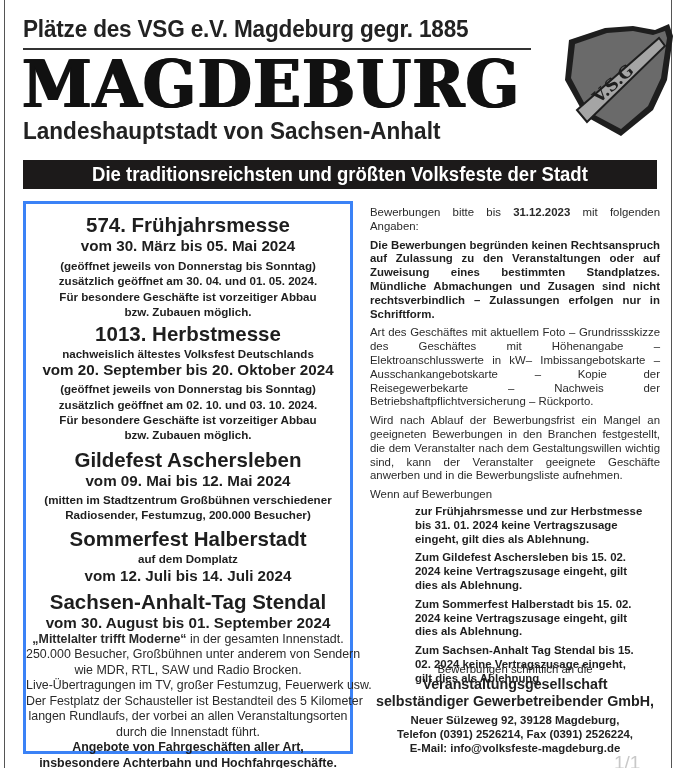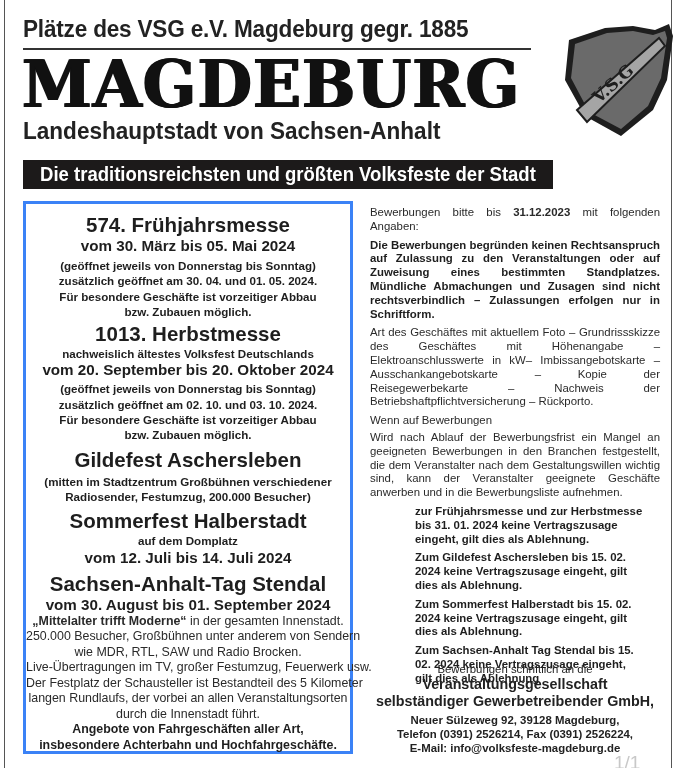--- a/index.html
+++ b/index.html
@@ -11,21 +11,21 @@
       font-size: 23.5px; font-weight: bold; letter-spacing: -0.2px; white-space: nowrap;
       color: #222; transform: scaleX(0.96); transform-origin: left; }
     .top-rule { position: absolute; left: 23px; top: 48px; width: 508px; height: 2px; background: #333; }
     .big-title { position: absolute; left: 22px; top: 48px; width: 520px;
       font-family: "DejaVu Serif", serif; font-weight: bold; font-size: 66px; line-height: 72px;
       letter-spacing: 1px; color: #111; white-space: nowrap;
       transform: scale(0.955, 1.0); transform-origin: left top; text-shadow: 1px 0 0 #111, -1px 0 0 #111; }
     .subtitle { position: absolute; left: 23px; top: 118px; font-size: 23.5px; font-weight: bold;
       color: #222; white-space: nowrap; transform: scaleX(0.96); transform-origin: left; }
     .shield { position: absolute; left: 555px; top: 22px; width: 120px; height: 120px; }
-    .banner { position: absolute; left: 23px; top: 160px; width: 530px; height: 29px; background: #1c1a1a;
+    .banner { position: absolute; left: 23px; top: 160px; width: 634px; height: 29px; background: #1c1a1a;
       color: #fff; font-weight: bold; font-size: 19.5px; line-height: 29px; text-align: center; white-space: nowrap; }
     .banner span { display: inline-block; transform: scaleX(0.95); }
     .box { position: absolute; left: 23px; top: 201px; width: 330px; height: 553px;
       border: 3px solid #3b82f6; box-sizing: border-box; text-align: center; }
     .ev-title { font-weight: bold; font-size: 20.5px; line-height: 24px; color: #1e1e1e; white-space: nowrap; }
     .ev-date { font-weight: bold; font-size: 15.2px; line-height: 18px; white-space: nowrap; }
     .ev-note { font-weight: bold; font-size: 11.6px; line-height: 15.3px; white-space: nowrap; }
     .ev-plain { font-size: 12.4px; line-height: 15.5px; white-space: nowrap; color: #2a2a2a; }
     .ev-bold { font-weight: bold; font-size: 12.4px; line-height: 15.5px; white-space: nowrap; }
     .right-col { position: absolute; left: 370px; top: 203px; width: 290px; font-size: 11.4px; line-height: 13.8px; color: #2a2a2a; }
@@ -75,20 +75,21 @@
   <div class="ev-note">nachweislich ältestes Volksfest Deutschlands</div>
   <div class="ev-date">vom 20. September bis 20. Oktober 2024</div>
   <div style="height:2px"></div>
   <div class="ev-note">(geöffnet jeweils von Donnerstag bis Sonntag)</div>
   <div class="ev-note">zusätzlich geöffnet am 02. 10. und 03. 10. 2024.</div>
   <div class="ev-note">Für besondere Geschäfte ist vorzeitiger Abbau</div>
   <div class="ev-note">bzw. Zubauen möglich.</div>
 
   <div style="height:5px"></div>
   <div class="ev-title">Gildefest Aschersleben</div>
+  <div class="ev-date">vom 09. Mai bis 12. Mai 2024</div>
   <div style="height:2px"></div>
   <div class="ev-note">(mitten im Stadtzentrum Großbühnen verschiedener</div>
   <div class="ev-note">Radiosender, Festumzug, 200.000 Besucher)</div>
 
   <div style="height:5px"></div>
   <div class="ev-title">Sommerfest Halberstadt</div>
   <div class="ev-note">auf dem Domplatz</div>
   <div class="ev-date">vom 12. Juli bis 14. Juli 2024</div>
 
   <div style="height:5px"></div>
@@ -102,22 +103,22 @@
   <div class="ev-plain">langen Rundlaufs, der vorbei an allen Veranstaltungsorten</div>
   <div class="ev-plain">durch die Innenstadt führt.</div>
   <div class="ev-bold">Angebote von Fahrgeschäften aller Art,</div>
   <div class="ev-bold">insbesondere Achterbahn und Hochfahrgeschäfte.</div>
 </div>
 
 <div class="right-col">
   <p class="para"><span>Bewerbungen bitte bis </span><b>31.12.2023</b><span> mit folgenden Angaben:</span></p>
   <p class="para para-bold">Die Bewerbungen begründen keinen Rechtsanspruch auf Zulassung zu den Veranstaltungen oder auf Zuweisung eines bestimmten Standplatzes. Mündliche Abmachungen und Zusagen sind nicht rechtsverbindlich – Zulassungen erfolgen nur in Schriftform.</p>
   <p class="para">Art des Geschäftes mit aktuellem Foto – Grundrissskizze des Geschäftes mit Höhenangabe – Elektroanschlusswerte in kW– Imbissangebotskarte – Ausschankangebotskarte – Kopie der Reisegewerbekarte – Nachweis der Betriebshaftpflichtversicherung – Rückporto.</p>
+  <p class="para">Wird nach Ablauf der Bewerbungsfrist ein Mangel an geeigneten Bewerbungen in den Branchen festgestellt, die dem Veranstalter nach dem Gestaltungswillen wichtig sind, kann der Veranstalter geeignete Geschäfte anwerben und in die Bewerbungsliste aufnehmen.</p>
   <p class="para" style="margin-bottom:3px">Wenn auf Bewerbungen</p>
-  <p class="para">Wird nach Ablauf der Bewerbungsfrist ein Mangel an geeigneten Bewerbungen in den Branchen festgestellt, die dem Veranstalter nach dem Gestaltungswillen wichtig sind, kann der Veranstalter geeignete Geschäfte anwerben und in die Bewerbungsliste aufnehmen.</p>
   <p class="indent-block">zur Frühjahrsmesse und zur Herbstmesse bis 31. 01. 2024 keine Vertragszusage eingeht, gilt dies als Ablehnung.</p>
   <p class="indent-block">Zum Gildefest Aschersleben bis 15. 02. 2024 keine Vertragszusage eingeht, gilt dies als Ablehnung.</p>
   <p class="indent-block">Zum Sommerfest Halberstadt bis 15. 02. 2024 keine Vertragszusage eingeht, gilt dies als Ablehnung.</p>
   <p class="indent-block">Zum Sachsen-Anhalt Tag Stendal bis 15. 02. 2024 keine Vertragszusage eingeht, gilt dies als Ablehnung</p>
 </div>
 
 <div class="contact">
   <div class="contact-intro">Bewerbungen schriftlich an die</div>
   <div class="contact-org">Veranstaltungsgesellschaft</div>
   <div class="contact-org">selbständiger Gewerbetreibender GmbH,</div>

